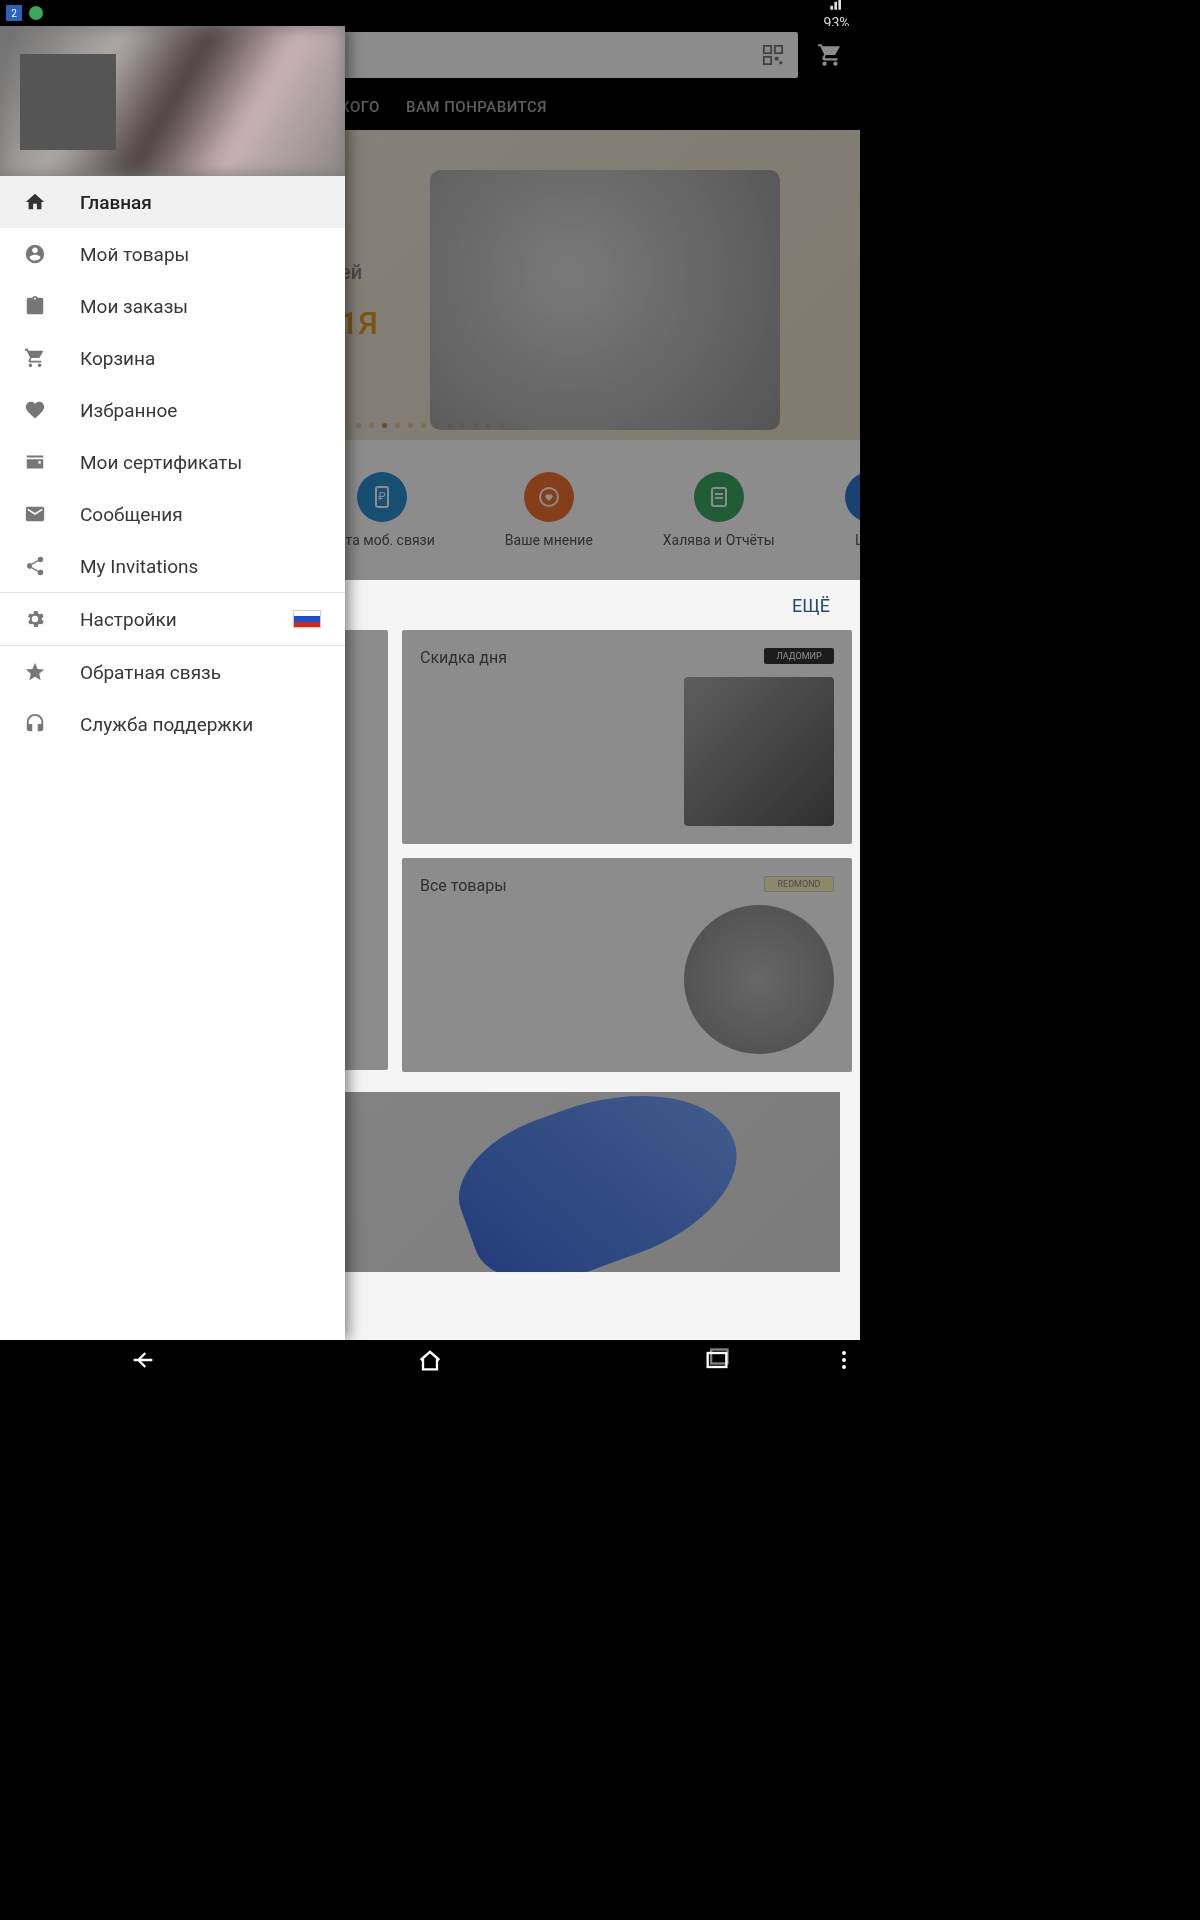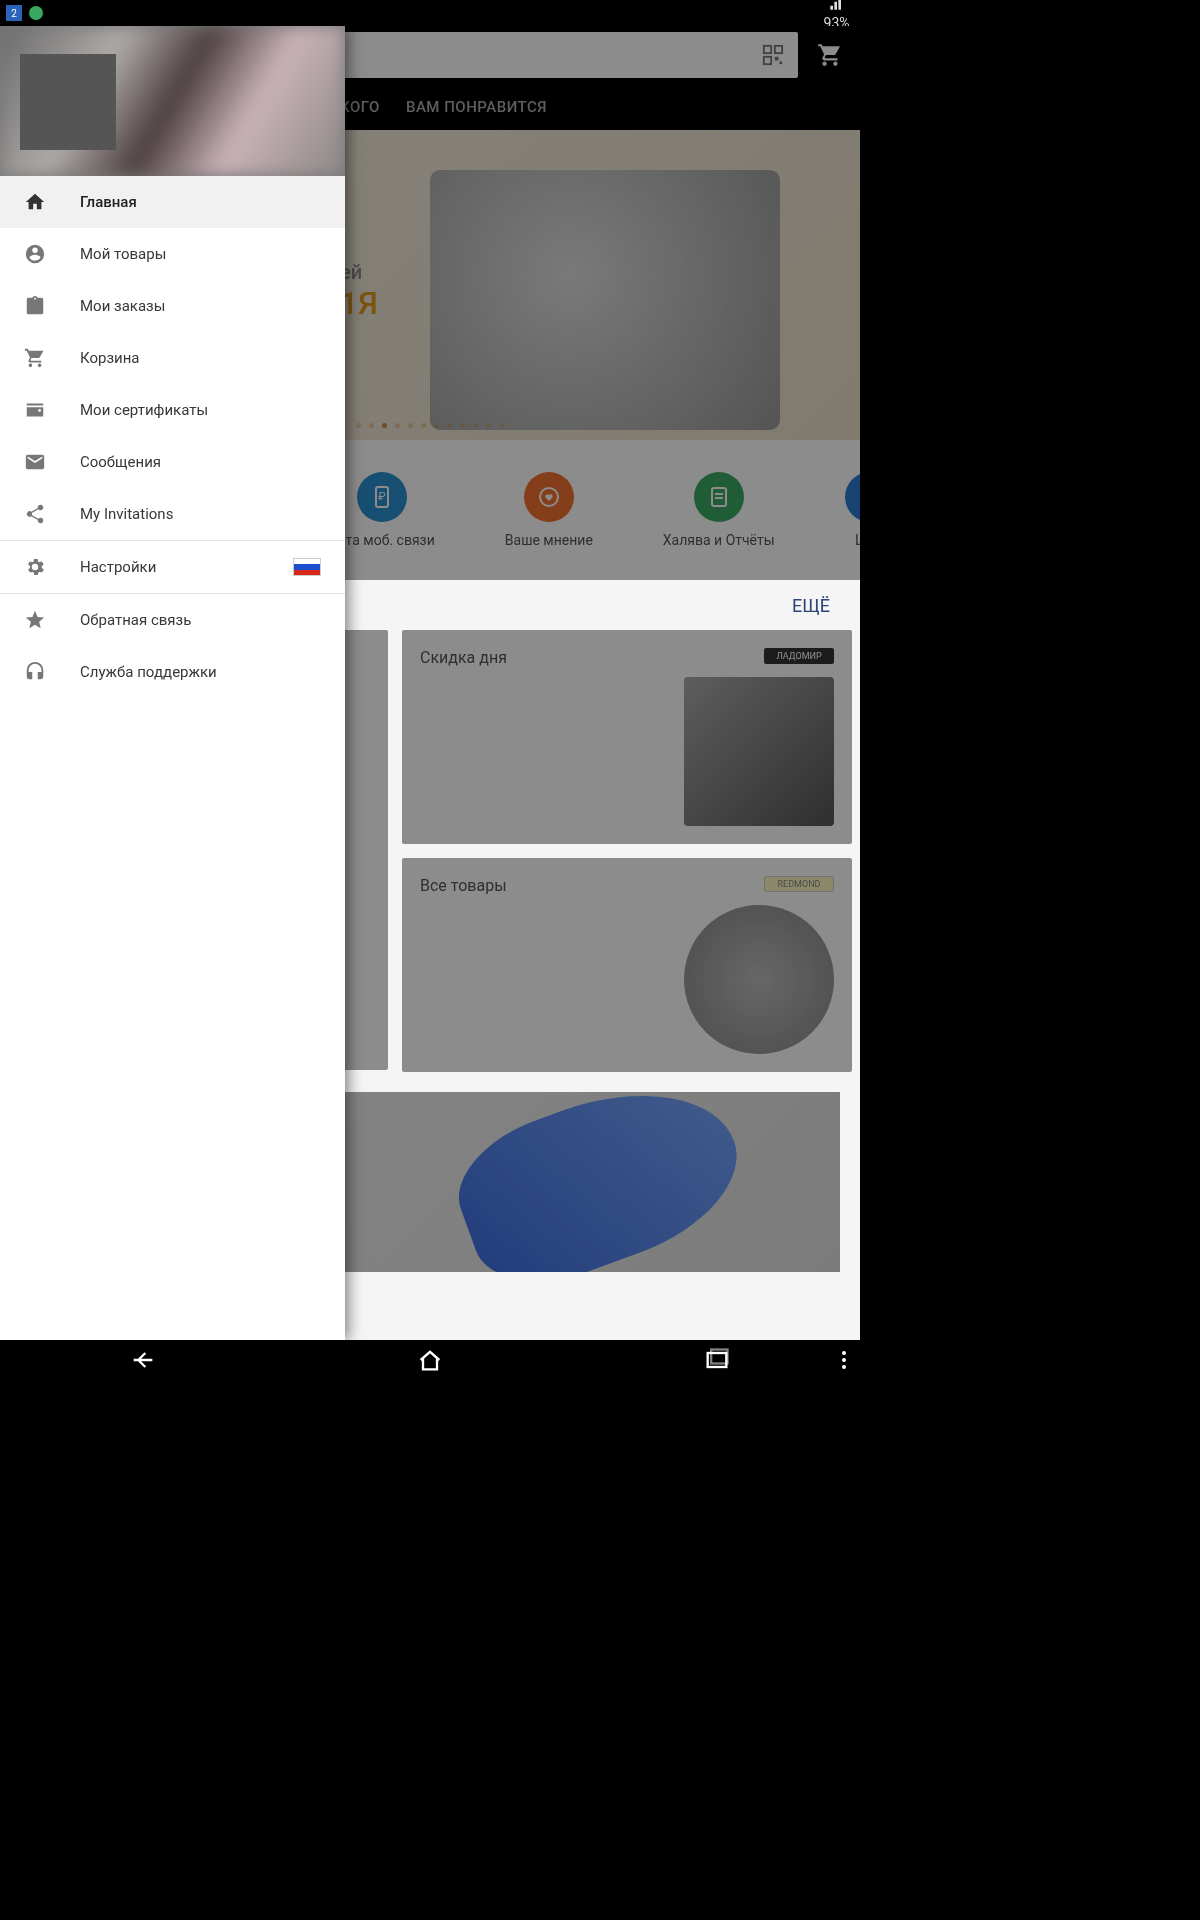--- a/index.html
+++ b/index.html
@@ -19,21 +19,21 @@
 
 .app-header { height: 58px; background: #000; display: flex; align-items: center; padding: 0 10px; gap: 12px; }
 .search-box { flex: 1; height: 46px; background: #fff; border-radius: 2px; display: flex; align-items: center; justify-content: flex-end; padding: 0 14px; }
 .qr-icon { width: 22px; height: 22px; }
 .cart-btn { width: 40px; height: 40px; display: flex; align-items: center; justify-content: center; }
 
 .tabs { height: 46px; background: #000; display: flex; align-items: center; gap: 26px; padding-left: 300px; color: #aaa; font-size: 15px; font-weight: 500; letter-spacing: .5px; }
 
 .banner { height: 310px; background: linear-gradient(135deg, #f4efe3, #eadec9); position: relative; display: flex; align-items: center; justify-content: center; }
 .banner-text { position: absolute; left: 340px; top: 130px; color: #e09a1d; font-size: 32px; font-weight: 500; }
-.banner-text .partial { color: #888; font-size: 20px; display:block; }
+.banner-text .partial { color: #888; font-size: 20px; display:block; margin-bottom: 20px;}
 .dots { position: absolute; bottom: 12px; left: 0; right: 0; display: flex; justify-content: center; gap: 8px; }
 .dots span { width: 5px; height: 5px; background: #cc8a3a; border-radius: 50%; opacity: .35; }
 .dots span.active { opacity: 1; }
 .appliance { position: absolute; right: 80px; top: 40px; width: 350px; height: 260px; background: radial-gradient(circle at 40% 40%, #ddd, #999); border-radius: 10px; }
 
 .quick-links { height: 140px; background: #fff; display: flex; align-items: center; padding-left: 330px; gap: 70px; }
 .qcol { display: flex; flex-direction: column; align-items: center; gap: 10px; font-size: 14px; color: #555; white-space: nowrap; }
 .qcircle { width: 50px; height: 50px; border-radius: 50%; display: flex; align-items: center; justify-content: center; }
 .c-blue { background: #2a8fd0; } .c-orange { background: #f07030; } .c-green { background: #3aa760; } .c-blue2 { background: #2a78d0; }
 
@@ -50,21 +50,21 @@
 .shoe-banner { margin: 20px; height: 180px; background: linear-gradient(135deg,#f5f5f5,#e0e0e0); position: relative; overflow: hidden; }
 .shoe { position: absolute; right: 100px; top: 10px; width: 280px; height: 160px; background: linear-gradient(60deg,#3d6de0,#7aa8ff); border-radius: 40% 60% 50% 40%; transform: rotate(-20deg); }
 
 
 .drawer { position: absolute; top: 0; bottom: 0; left: 0; width: 345px; background: #fff; z-index: 10; display: flex; flex-direction: column; box-shadow: 3px 0 14px rgba(0,0,0,.5); }
 .drawer-header { height: 150px; background: #777; position: relative; overflow: hidden; }
 .drawer-header .blur { position: absolute; inset: 0; filter: blur(8px); background: linear-gradient(120deg,#6a6a6a 0%, #aeaaa8 30%, #4d4040 50%, #c9b2b8 70%, #8b8786 100%); }
 .avatar { position: absolute; left: 20px; top: 28px; width: 96px; height: 96px; background: #555; }
 
 .nav-list { flex: 1; overflow-y: auto; }
-.nav-item { height: 52px; display: flex; align-items: center; padding: 0 24px; gap: 34px; font-size: 15px; color: #383838; cursor: pointer; }
+.nav-item { height: 52px; display: flex; align-items: center; padding: 0 24px; gap: 34px; font-size: 19px; color: #383838; cursor: pointer; }
 .nav-item.active { background: #f1f1f1; font-weight: 500; color: #222; }
 .nav-item .icon { width: 22px; height: 22px; color: #777; display: flex; align-items: center; justify-content: center; flex-shrink: 0; }
 .nav-item.active .icon { color: #333; }
 .nav-item .flag { margin-left: auto; width: 28px; height: 18px; background: linear-gradient(#fff 33%, #1a4fd0 33% 66%, #d62718 66%); border: 1px solid #ccc; }
 .nav-divider { height: 1px; background: #e4e4e4; }
 
 
 .navbar { position: absolute; bottom: 0; left: 0; right: 0; height: 40px; background: #000; display: flex; align-items: center; justify-content: space-around; }
 .navbar .nav-slot { width: 80px; display: flex; justify-content: center; }
 .navbar .dots3 { position: absolute; right: 14px; display: flex; flex-direction: column; gap: 3px; }
@@ -239,20 +239,28 @@
         <span class="icon">
             <svg width="22" height="22" viewBox="0 0 24 24" fill="currentColor">
               <path d="M7 18a2 2 0 102 2 2 2 0 00-2-2zm10 0a2 2 0 102 2 2 2 0 00-2-2zM7.2 14.6l.1-.4L8.1 12h7.5c.75 0 1.4-.4 1.75-1l3.9-7H5.2L4.3 2H1v2h2l3.6 7.6L5.2 14c-.2.3-.3.7-.3 1 0 1.1.9 2 2 2h12v-2H7.4z"></path>
             </svg>
           </span>
         <span>Корзина</span>
       </div>
       <div class="nav-item">
         <span class="icon">
             <svg width="22" height="22" viewBox="0 0 24 24" fill="currentColor">
+              <path d="M12 21.35l-1.45-1.32C5.4 15.36 2 12.28 2 8.5A5.5 5.5 0 017.5 3c1.74 0 3.41.81 4.5 2.09A5.99 5.99 0 0116.5 3 5.5 5.5 0 0122 8.5c0 3.78-3.4 6.86-8.55 11.54z"></path>
+            </svg>
+          </span>
+        <span>Избранное</span>
+      </div>
+      <div class="nav-item">
+        <span class="icon">
+            <svg width="22" height="22" viewBox="0 0 24 24" fill="currentColor">
               <path d="M21 7H3V5h18zm0 2H3v10h18zm-4 5a1.5 1.5 0 110-3 1.5 1.5 0 010 3z"></path>
             </svg>
           </span>
         <span>Мои сертификаты</span>
       </div>
       <div class="nav-item">
         <span class="icon">
             <svg width="22" height="22" viewBox="0 0 24 24" fill="currentColor">
               <path d="M20 4H4a2 2 0 00-2 2v12a2 2 0 002 2h16a2 2 0 002-2V6a2 2 0 00-2-2zm0 4l-8 5-8-5V6l8 5 8-5z"></path>
             </svg>

